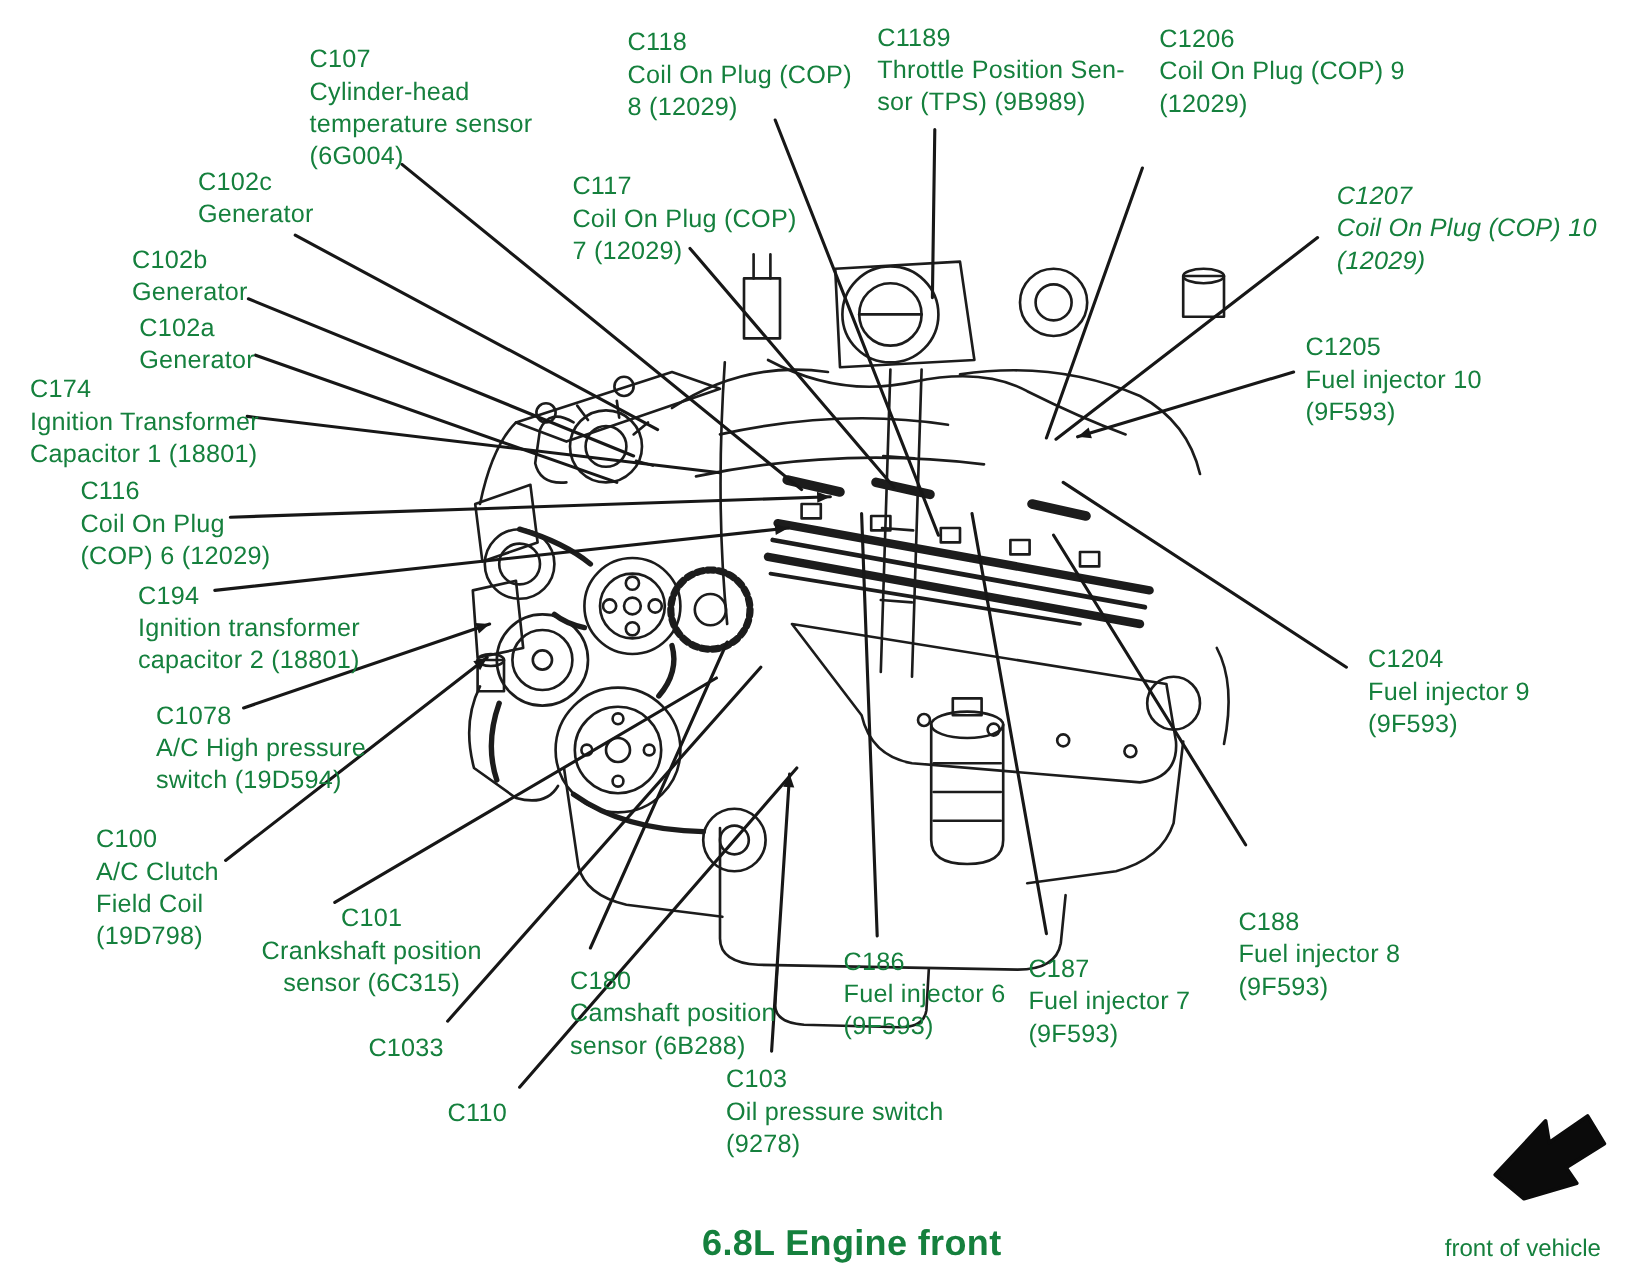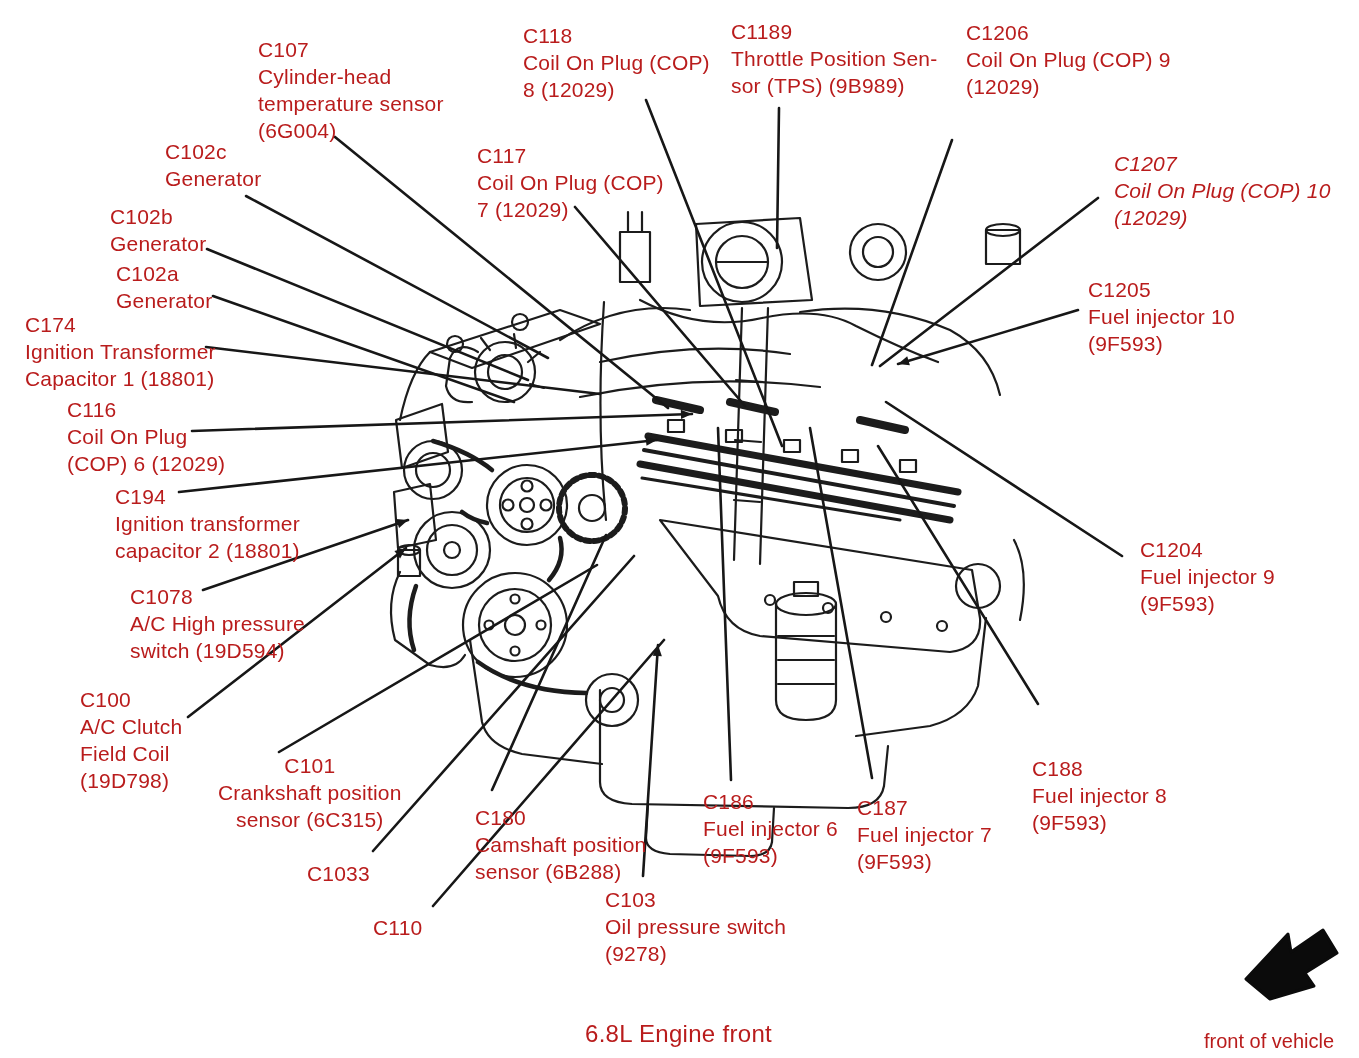--- a/index.html
+++ b/index.html
@@ -1,25 +1,25 @@
 <!DOCTYPE html>
 <html><head>
 <meta charset="utf-8">
 <style>
   html,body{margin:0;padding:0;background:#ffffff;}
   .stage{
     position:relative;width:1359px;height:1058px;background:#ffffff;
-    font-family:"Liberation Sans",sans-serif;color:#b91c1c;overflow:hidden;
+    font-family:"Liberation Sans",sans-serif;color:#15803d;overflow:hidden;
   }
   .stage svg{position:absolute;left:0;top:0;}
   .callout{position:absolute;white-space:nowrap;z-index:3;}
   .callout-code,.callout-desc{font-size:21px;line-height:27px;letter-spacing:.2px;}
   .leader{stroke:#171717;stroke-width:2.6;stroke-linecap:round;fill:none;}
   .caption{
-    position:absolute;left:585px;top:1020px;font-size:24px;font-weight:normal;
+    position:absolute;left:585px;top:1020px;font-size:30px;font-weight:bold;
     letter-spacing:.3px;z-index:3;
   }
   .front-label{position:absolute;left:1204px;top:1030px;font-size:20px;z-index:3;}
 </style>
 </head>
 <body>
 
 <div class="stage">
 
   <svg width="1359" height="1058" viewBox="0 0 1359 1058">

